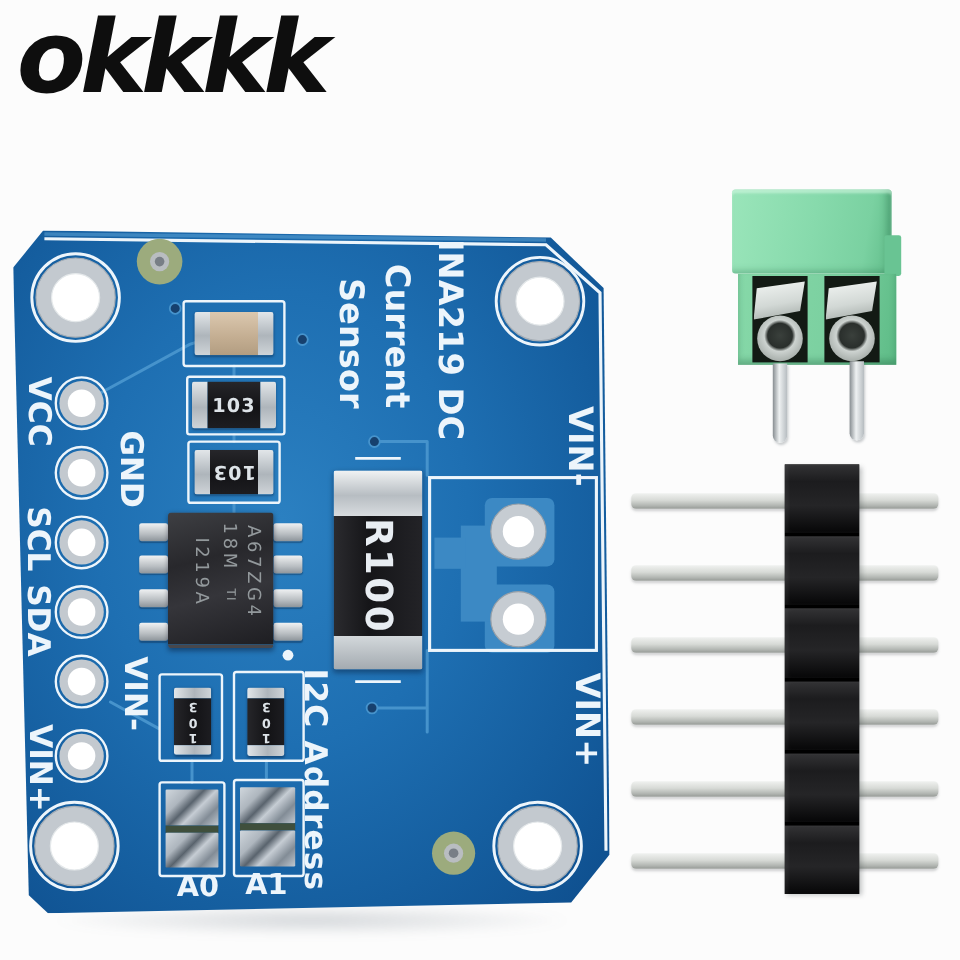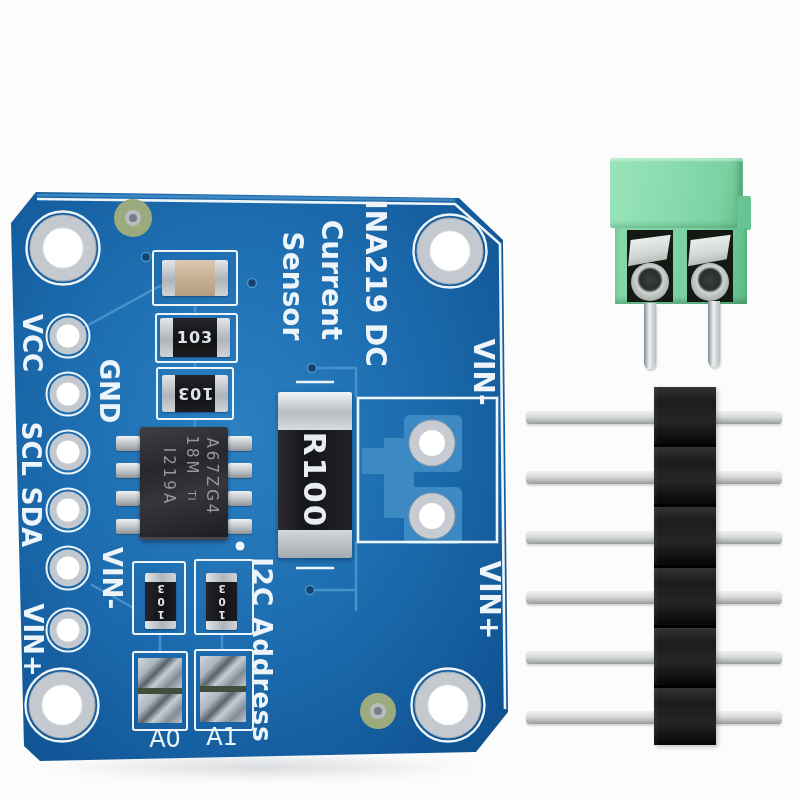--- a/index.html
+++ b/index.html
@@ -14,21 +14,21 @@
   .pcb{position:absolute;left:10px;top:190px;width:500px;height:578px;z-index:2;
     background:radial-gradient(ellipse at 45% 42%, #2b80c1 0%, #1e6fb2 40%, #155e9f 70%, #0d4c8b 100%);
     clip-path:polygon(26px 2px,449px 8px,493px 50px,498px 522px,466px 562px,30px 571px,14px 556px,1px 33px);}
   .pcb svg{position:absolute;left:0;top:0;}
   .board-shadow{position:absolute;left:40px;top:754px;width:440px;height:26px;z-index:1;
     background:radial-gradient(ellipse at 50% 50%, rgba(70,85,100,.22), rgba(70,85,100,0) 70%);filter:blur(4px);}
 
   
   .vlabel{position:absolute;color:#edf5fb;font-weight:bold;white-space:nowrap;
     transform:translate(-50%,-50%) rotate(90deg);line-height:1;}
-  .hlabel{position:absolute;color:#edf5fb;font-weight:normal;white-space:nowrap;
+  .hlabel{position:absolute;color:#edf5fb;font-weight:bold;white-space:nowrap;
     transform:translate(-50%,-50%);line-height:1;}
 
   
   .smd{position:absolute;display:flex;border-radius:2px;overflow:hidden;box-shadow:0 1px 2px rgba(0,10,30,.35);}
   .smd .end{width:13px;background:linear-gradient(180deg,#e2e6e9,#aeb5bb 55%,#cfd4d8);}
   .smd .tan{flex:1;background:linear-gradient(180deg,#dbc8af,#c3ad91 60%,#b29d81);}
   .smd .blk{flex:1;background:linear-gradient(180deg,#26262a,#131316 55%,#1d1d21);
     display:flex;align-items:center;justify-content:center;color:#dde3e8;font-weight:bold;}
   .smd-v{position:absolute;display:flex;flex-direction:column;border-radius:2px;overflow:hidden;
     box-shadow:0 1px 2px rgba(0,10,30,.35);}
@@ -89,20 +89,21 @@
     display:flex;flex-direction:column;box-shadow:2px 2px 4px rgba(60,65,70,.3);}
   .hseg{flex:1;background:linear-gradient(180deg,#333335 0%,#1c1c1e 25%,#252527 60%,#060607 100%);
     border-bottom:3px solid #000;box-shadow:inset 3px 0 3px rgba(255,255,255,.06);}
   .hseg:last-child{border-bottom:none;}
 </style>
 </head>
 <body>
 
 <div class="stage">
 
+  <div class="watermark">okkkk</div>
 
   <div class="board-shadow"></div>
 
   <div class="pcb">
 
     <svg width="500" height="578" viewBox="0 0 500 578">
 
       <polyline points="27,5 445,10" stroke="#5ba3d6" stroke-width="3" fill="none" opacity="0.55"></polyline>
       <polyline points="27,9 445,14 490,54 495,519" stroke="#edf5fb" stroke-width="2.6" fill="none"></polyline>
 

